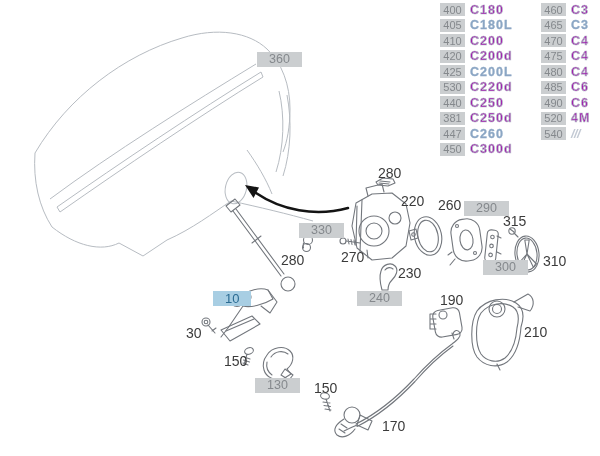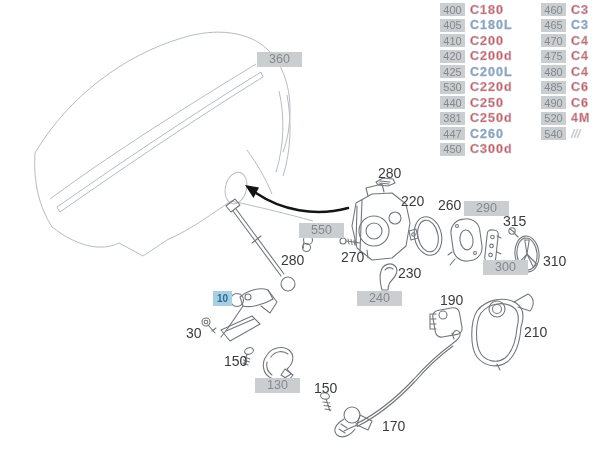--- a/index.html
+++ b/index.html
@@ -8,27 +8,27 @@
   svg{position:absolute;left:0;top:0}
   .car{stroke:var(--car-line);fill:none;stroke-width:1}
   .prt{stroke:var(--part-line);fill:none;stroke-width:1.1;stroke-linecap:round;stroke-linejoin:round}
   .prt path,.prt circle,.prt ellipse,.prt rect{fill:none}
   .prtf{fill:#fff}
   .dark{fill:var(--part-dark);stroke:none}
   .arrow{stroke:var(--arrow);fill:none;stroke-width:2.6;stroke-linecap:round}
   .arrowhead{fill:var(--arrow);stroke:none}
   .lbl{position:absolute;font-size:14px;color:var(--label-text);line-height:15px;white-space:nowrap}
   .b-gray{background:var(--badge-gray-bg);color:var(--badge-gray-text);font-size:12.5px;padding:0 12px;line-height:15px}
-  .b-blue{background:var(--badge-blue-bg);color:var(--badge-blue-text);font-size:10px;padding:0 4px;line-height:15px;font-weight:700}
+  .b-blue{background:var(--badge-blue-bg);color:var(--badge-blue-text);font-size:13px;padding:0 12px;line-height:15px;font-weight:400}
   .col{position:absolute;display:flex;flex-direction:column}
   .trow{display:flex;align-items:center;height:15.5px}
   .code{width:25px;height:13px;background:var(--badge-gray-bg);color:var(--badge-gray-text);
         font-size:11px;display:flex;align-items:center;justify-content:center;flex:none}
   .model{margin-left:5px;font-size:12.5px;white-space:nowrap;letter-spacing:1px;font-weight:700}
-  .m-outline{color:#ef4444;-webkit-text-stroke:0.7px #b6bdc8}
+  .m-outline{color:#a21caf;-webkit-text-stroke:0.7px #b6bdc8}
   .m-solid{color:var(--model-solid);-webkit-text-stroke:0.3px var(--model-solid)}
   .m-hatch{color:var(--model-outline);font-style:italic;font-weight:800;letter-spacing:-0.5px}
 </style>
 </head>
 <body>
 
 <div id="root">
 
   <svg width="600" height="456" viewBox="0 0 600 456">
 
@@ -213,21 +213,21 @@
   <div class="lbl" style="left:438px;top:198px">260</div>
   <div class="lbl b-gray" style="left:464px;top:201px">290</div>
   <div class="lbl" style="left:503px;top:214px">315</div>
   <div class="lbl b-gray" style="left:483px;top:260px">300</div>
   <div class="lbl" style="left:543px;top:254px">310</div>
   <div class="lbl" style="left:341px;top:250px">270</div>
   <div class="lbl" style="left:398px;top:266px">230</div>
   <div class="lbl b-gray" style="left:357px;top:291px">240</div>
   <div class="lbl" style="left:440px;top:293px">190</div>
   <div class="lbl" style="left:524px;top:325px">210</div>
-  <div class="lbl b-gray" style="left:299px;top:223px">550</div>
+  <div class="lbl b-gray" style="left:299px;top:223px">330</div>
   <div class="lbl" style="left:281px;top:253px">280</div>
   <div class="lbl b-blue" style="left:213px;top:291px">10</div>
   <div class="lbl" style="left:186px;top:326px">30</div>
   <div class="lbl" style="left:224px;top:354px">150</div>
   <div class="lbl b-gray" style="left:255px;top:378px">130</div>
   <div class="lbl" style="left:314px;top:381px">150</div>
   <div class="lbl" style="left:382px;top:419px">170</div>
 
   <div class="col" style="left:440px;top:2px">
     <div class="trow">

